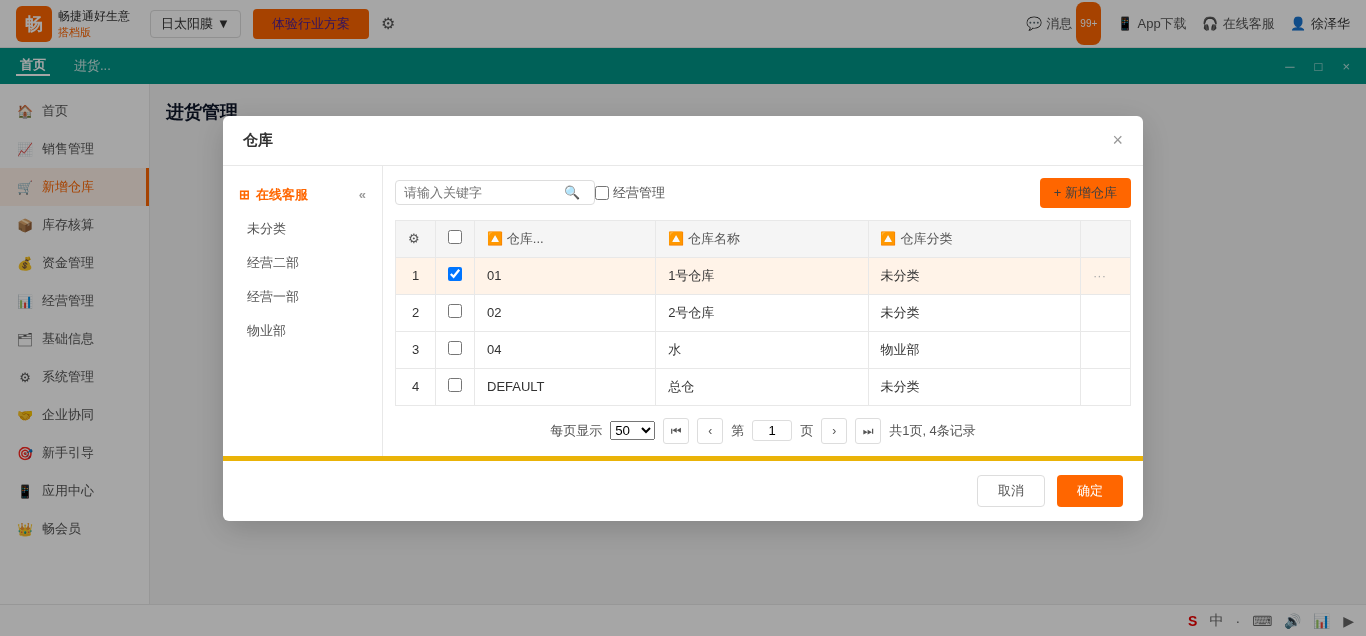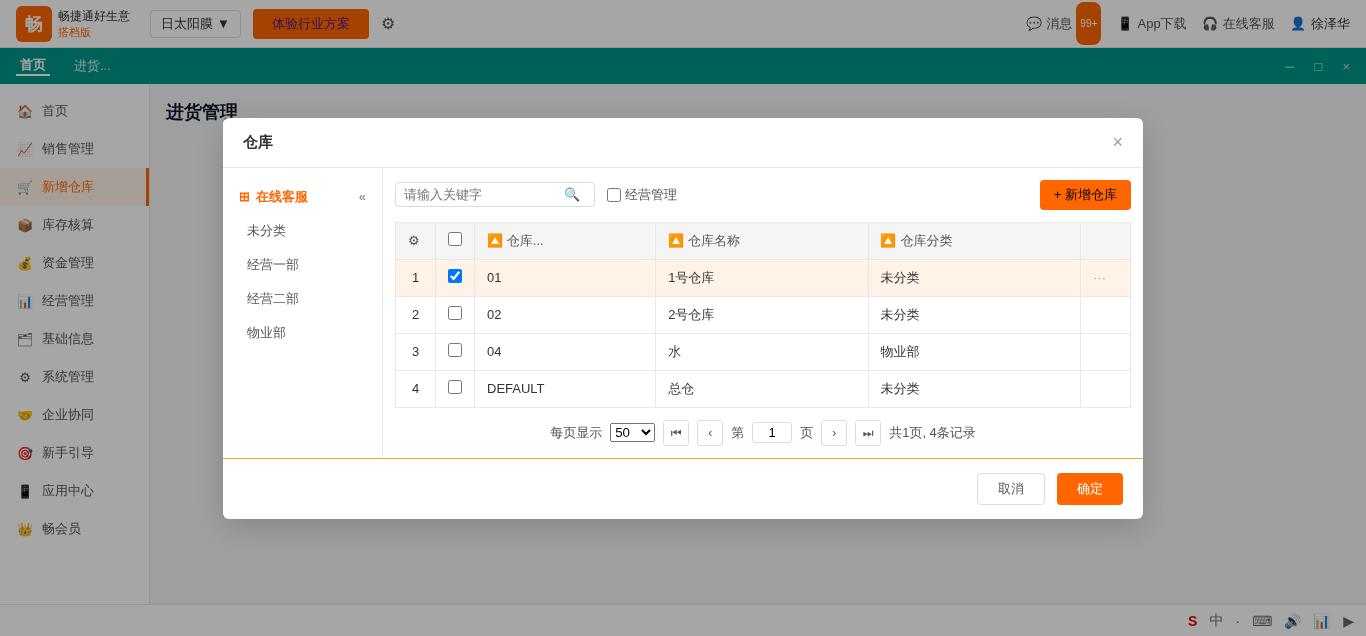--- a/index.html
+++ b/index.html
@@ -118,35 +118,35 @@
       cursor: pointer;
     }
     .category-collapse { margin-left: auto; cursor: pointer; color: #999; }
     .category-item {
       padding: 8px 16px 8px 24px; font-size: 13px; color: #555; cursor: pointer;
     }
 
     
     .table-panel { flex: 1; display: flex; flex-direction: column; padding: 12px; }
     .table-toolbar {
-      display: flex; align-items: center; gap: 12px; margin-bottom: 12px;
+      display: flex; align-items: center; margin-bottom: 12px;
     }
     .search-box {
       display: flex; align-items: center;
       border: 1px solid #ddd; border-radius: 4px;
       padding: 4px 8px; flex: 0 0 200px;
     }
     .search-box input {
       border: none; outline: none; font-size: 13px; width: 160px; color: #333;
     }
     .search-icon { color: #aaa; cursor: pointer; }
     .show-disabled { display: flex; align-items: center; gap: 4px; color: #555; font-size: 13px; }
     .add-btn {
       margin-left: auto;
-      background: #f60; color: #000000; border: none;
+      background: #f60; color: #404040; border: none;
       padding: 6px 14px; border-radius: 4px; cursor: pointer; font-size: 13px;
     }
 
     
     .data-table { width: 100%; border-collapse: collapse; font-size: 13px; }
     .data-table th {
       background: #f5f5f5; color: #555; font-weight: normal;
       padding: 9px 12px; border: 1px solid #e8e8e8; text-align: left;
     }
     .data-table td {
@@ -169,21 +169,21 @@
       cursor: pointer; color: #555; font-size: 12px; background: white;
     }
     .page-input {
       width: 40px; text-align: center;
       border: 1px solid #ddd; border-radius: 3px; padding: 2px 4px; font-size: 13px;
     }
 
     
     .modal-footer {
       display: flex; justify-content: flex-end; gap: 12px;
-      padding: 14px 20px; border-top: 1px solid #eab308;
+      padding: 14px 20px; border-top: 5px solid #eab308;
     }
     .btn-cancel {
       padding: 6px 20px; border: 1px solid #ddd; border-radius: 4px;
       background: white; cursor: pointer; font-size: 13px; color: #555;
     }
     .btn-confirm {
       padding: 6px 20px; border: none; border-radius: 4px;
       background: #f60; color: white; cursor: pointer; font-size: 13px;
     }
 
@@ -313,22 +313,22 @@
 
     <div class="modal-body">
 
       <div class="category-panel">
         <div class="category-header">
           <span style="color:#f60;">⊞</span>
           <span>在线客服</span>
           <span class="category-collapse">«</span>
         </div>
         <div class="category-item">未分类</div>
+        <div class="category-item">经营二部</div>
         <div class="category-item">经营一部</div>
-        <div class="category-item">经营二部</div>
         <div class="category-item">物业部</div>
       </div>
 
       <div class="table-panel">
 
         <div class="table-toolbar">
           <div class="search-box">
             <input type="text" placeholder="请输入关键字" style="">
             <span class="search-icon">🔍</span>
           </div>

